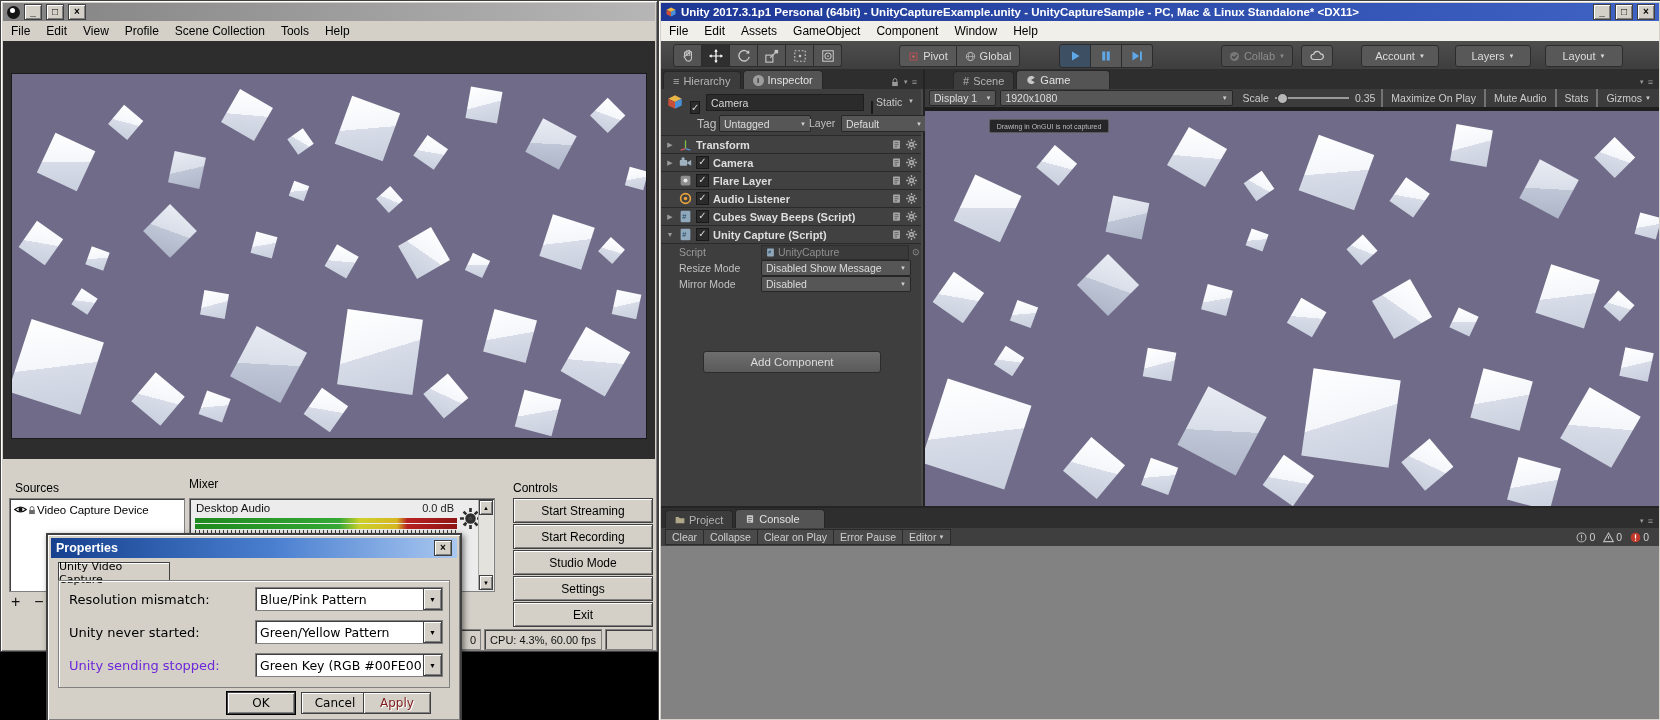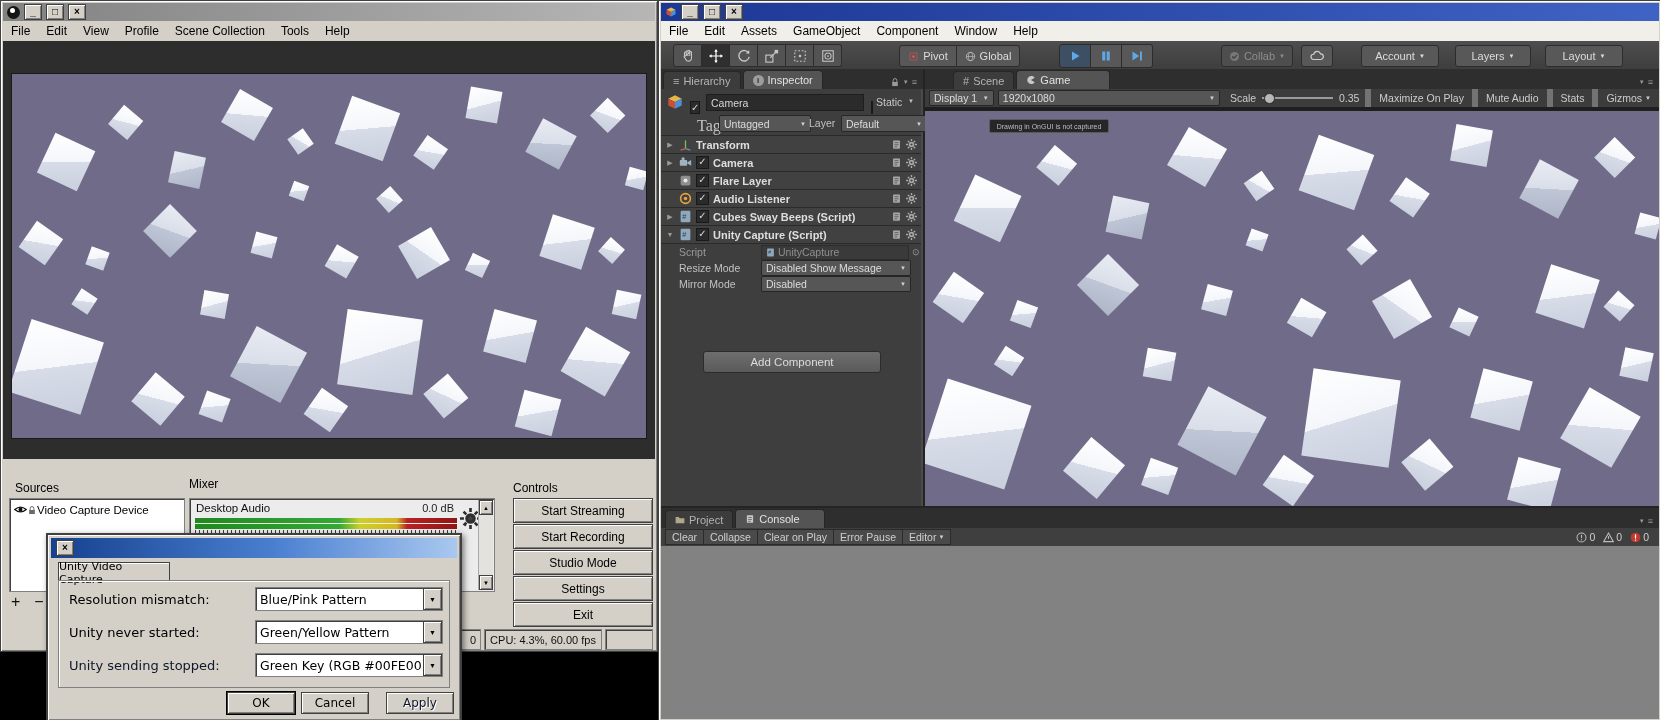--- a/index.html
+++ b/index.html
@@ -70,21 +70,21 @@
   .ucheck{width:11px;height:11px;background:#2b2b2b;border:1px solid #191919;position:relative;
           color:#d8d8d8;font-size:10px;line-height:9px;text-align:center;flex:0 0 11px;}
   .comp-row{position:relative;height:17px;border-bottom:1px solid #2a2a2a;background:#414141;
             display:flex;align-items:center;padding-left:4px;gap:4px;}
   .comp-row .nm{font-size:11px;font-weight:bold;color:#dedede;}
   .fold{width:10px;font-size:7px;color:#9b9b9b;text-align:center;flex:0 0 10px;}
   .rowicons{margin-left:auto;display:flex;gap:4px;padding-right:4px;color:#a9a9a9;}
   .proprow{height:16px;display:flex;align-items:center;padding-left:18px;font-size:10.5px;color:#c2c2c2;}
   .gametb{background:#3c3c3c;border-bottom:1px solid #222;display:flex;align-items:center;
           font-size:10.5px;color:#cccccc;}
-  .gtbtn{height:100%;display:flex;align-items:center;padding:0 8px;border-left:6px solid #737373;gap:3px;white-space:nowrap;}
+  .gtbtn{height:100%;display:flex;align-items:center;padding:0 8px;border-left:2px solid #737373;gap:3px;white-space:nowrap;}
   .badge-dark{background:rgba(30,30,30,.9);border:1px solid #5a5a5a;border-radius:2px;
           color:#bdbdbd;font-size:7px;display:flex;align-items:center;justify-content:center;white-space:nowrap;}
   .ctbtn{height:14px;background:#4a4a4a;border:1px solid #2a2a2a;border-left:none;display:flex;
          align-items:center;padding:0 6px;font-size:10.5px;color:#cfcfcf;white-space:nowrap;gap:2px;}
   .ctbtn.first{border-left:1px solid #2a2a2a;}
   .cnt{display:flex;align-items:center;gap:2px;font-size:10.5px;color:#cfcfcf;padding:0 4px;}
   .circle-i{width:11px;height:11px;border-radius:50%;background:#9d9d9d;color:#2c2c2c;
             font-size:8px;font-weight:bold;display:flex;align-items:center;justify-content:center;}
   svg{display:block;}
 </style>
@@ -318,20 +318,21 @@
     <div style="width:116px;border:1px solid #808080;box-shadow:inset 1px 1px 0 #404040;font-size:11px;display:flex;align-items:center;justify-content:center;color:#111;white-space:nowrap;">CPU: 4.3%, 60.00 fps</div>
     <div style="width:46px;border:1px solid #808080;box-shadow:inset 1px 1px 0 #404040;"></div>
   </div>
 </div>
 
 <div class="abs winframe" style="left:658px;top:0;width:1002px;height:720px;">
   <div class="abs u-title">
     <svg width="12" height="12" style="color:#fff">
         <use href="#i-cube3"></use>
       </svg>
+    <span class="t">Unity 2017.3.1p1 Personal (64bit) - UnityCaptureExample.unity - UnityCaptureSample - PC, Mac &amp; Linux Standalone* &lt;DX11&gt;</span>
     <span class="btn95 capbtn">_</span>
     <span class="btn95 capbtn">□</span>
     <span class="btn95 capbtn">×</span>
   </div>
   <div class="abs menubar u-menys" style="left:2px;top:20px;right:2px;height:20px;">
     <span>File</span>
     <span>Edit</span>
     <span>Assets</span>
     <span>GameObject</span>
     <span>Component</span>
@@ -452,21 +453,21 @@
       <div class="abs" style="left:0;top:20px;width:260px;height:417px;background:#3e3e3e;">
         <svg class="abs" width="18" height="18" style="left:5px;top:4px;">
             <use href="#i-cube3"></use>
           </svg>
         <span class="abs ucheck" style="left:29px;top:8px;">✓</span>
         <span class="abs ufield" style="left:45px;top:5px;width:148px;height:15px;">Camera</span>
         <span class="abs ucheck" style="left:200px;top:8px;"></span>
         <span class="abs" style="left:215px;top:7px;font-size:10.5px;color:#c8c8c8;">Static</span>
         <span class="abs" style="left:247px;top:9px;font-size:6px;color:#c0c0c0;">▼</span>
 
-        <span class="abs" style="left:36px;top:28px;font-size:16px;color:#c2c2c2;font-family:Liberation Serif, serif;">Tag</span>
+        <span class="abs" style="left:36px;top:28px;font-size:12px;color:#c2c2c2;">Tag</span>
         <span class="abs udrop" style="left:58px;top:26px;width:82px;">
             <span>Untagged</span>
             <span class="ar">▼</span>
           </span>
         <span class="abs" style="left:148px;top:28px;font-size:10.5px;color:#c2c2c2;">Layer</span>
         <span class="abs udrop" style="left:180px;top:26px;width:76px;">
             <span>Default</span>
             <span class="ar">▼</span>
           </span>
 
@@ -725,20 +726,21 @@
             </span>
         </span>
       </div>
       <div class="abs" style="left:0;top:38px;width:998px;height:175px;background:#828282;"></div>
     </div>
   </div>
 </div>
 
 <div class="abs winframe" style="left:46px;top:533px;width:412px;height:185px;z-index:50;border:2px solid #404040;box-shadow:inset 1px 1px 0 #fff, inset -1px -1px 0 #808080, 2px 2px 6px rgba(0,0,0,.5);">
   <div class="abs dlg-title" style="left:3px;top:3px;right:3px;height:20px;">
+    <span class="t">Properties</span>
     <span class="btn95 capbtn">×</span>
   </div>
   <div class="abs" style="left:10px;top:27px;width:110px;height:19px;background:#d4d0c8;border:1px solid #404040;border-bottom:none;box-shadow:inset 1px 1px 0 #fff;display:flex;align-items:center;justify-content:center;">
     <span style="font-size:11px;color:#000;font-family:'DejaVu Sans',sans-serif;">Unity Video Capture</span>
   </div>
   <div class="abs" style="left:10px;top:45px;width:390px;height:106px;border:1px solid #808080;box-shadow:inset 1px 1px 0 #fff;">
     <div class="abs" style="left:10px;top:40px;right:8px;height:22px;display:flex;align-items:center;">
       <span style="font-family:'DejaVu Sans',sans-serif;font-size:13px;color:#000;">Unity never started:</span>
       <span class="combo" style="position:absolute;left:186px;width:186px;height:22px;">
         <span class="v">Green/Yellow Pattern</span>
@@ -746,23 +748,23 @@
       </span>
     </div>
     <div class="abs" style="left:10px;top:7px;right:8px;height:22px;display:flex;align-items:center;">
       <span style="font-family:'DejaVu Sans',sans-serif;font-size:13px;color:#000;">Resolution mismatch:</span>
       <span class="combo" style="position:absolute;left:186px;width:186px;height:22px;">
         <span class="v">Blue/Pink Pattern</span>
         <span class="ar">▼</span>
       </span>
     </div>
     <div class="abs" style="left:10px;top:73px;right:8px;height:22px;display:flex;align-items:center;">
-      <span style="font-family:'DejaVu Sans',sans-serif;font-size:13px;color:#0f172a;">Unity sending stopped:</span>
+      <span style="font-family:'DejaVu Sans',sans-serif;font-size:13px;color:#6d28d9;">Unity sending stopped:</span>
       <span class="combo" style="position:absolute;left:186px;width:186px;height:22px;">
         <span class="v">Green Key (RGB #00FE00)</span>
         <span class="ar">▼</span>
       </span>
     </div>
   </div>
   <div class="abs btn95" style="left:179px;top:157px;width:66px;height:20px;outline:1px solid #000;font-family:'DejaVu Sans',sans-serif;">OK</div>
   <div class="abs btn95" style="left:253px;top:157px;width:66px;height:20px;font-family:'DejaVu Sans',sans-serif;">Cancel</div>
-  <div class="abs btn95" style="left:338px;top:157px;width:66px;height:20px;color:#0f172a;text-shadow:1px 1px 0 #fff;font-family:'DejaVu Sans',sans-serif;">Apply</div>
+  <div class="abs btn95" style="left:315px;top:157px;width:66px;height:20px;color:#7f1d1d;text-shadow:1px 1px 0 #fff;font-family:'DejaVu Sans',sans-serif;">Apply</div>
 </div>
 
 </body></html>

